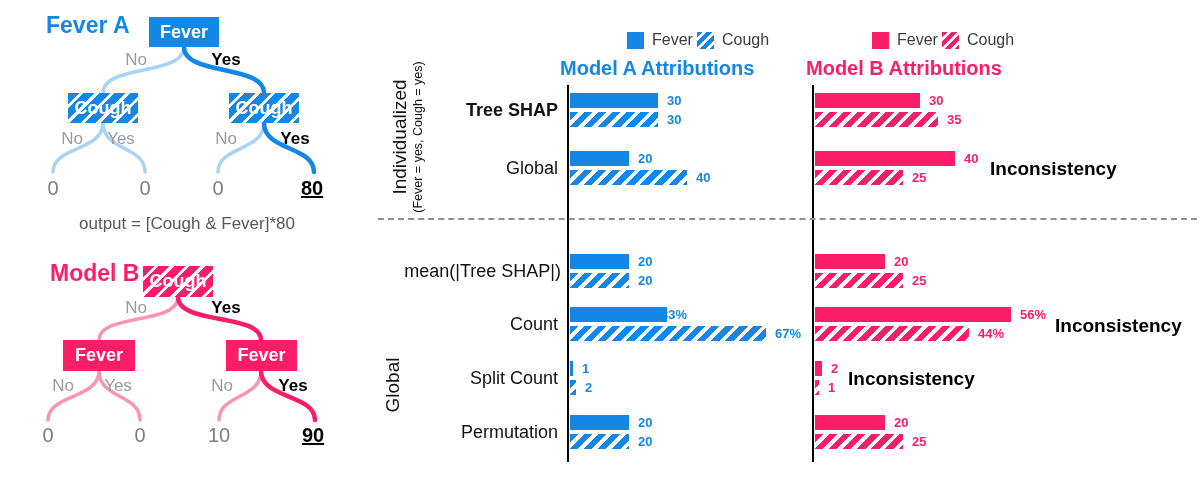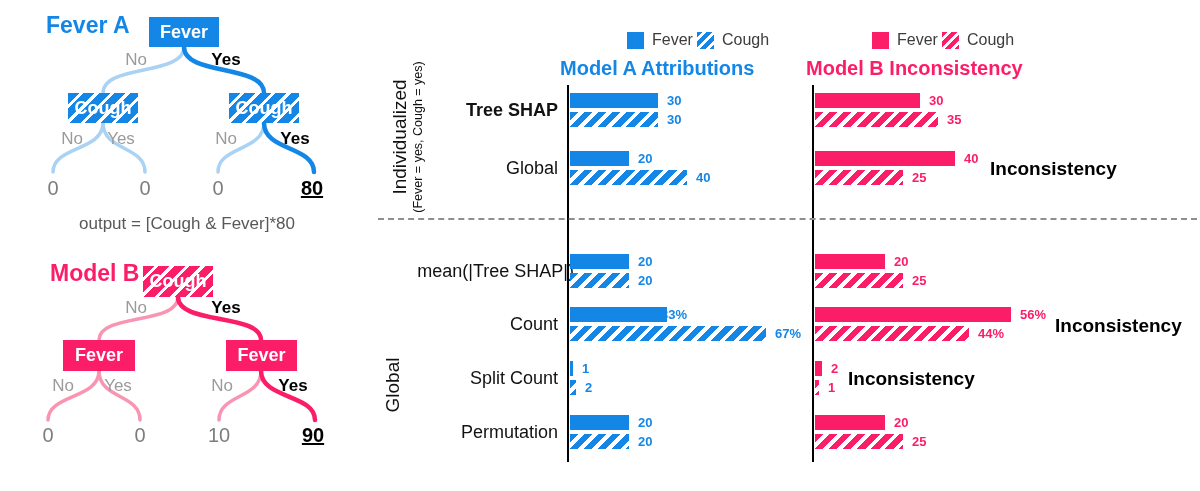--- a/index.html
+++ b/index.html
@@ -127,29 +127,29 @@
   <div class="legend-item" style="left:872px;top:31px;">
     <span class="legend-swatch sw-solid-pink"></span>
     <span class="legend-text">Fever</span>
   </div>
   <div class="legend-item" style="left:942px;top:31px;">
     <span class="legend-swatch sw-hatch-pink"></span>
     <span class="legend-text">Cough</span>
   </div>
 
   <div class="chart-title t-blue" style="left:560px;top:57px;">Model A Attributions</div>
-  <div class="chart-title t-pink" style="left:806px;top:57px;">Model B Inconsistency</div>
+  <div class="chart-title t-pink" style="left:806px;top:57px;">Model B Attributions</div>
 
   <div class="axis" style="left:567px;top:85px;height:377px;"></div>
   <div class="axis" style="left:812px;top:85px;height:377px;"></div>
   <div class="divider" style="left:378px;top:218px;width:819px;"></div>
 
   <div class="row-label" style="left:360px;top:98px;font-weight:bold;">Tree SHAP</div>
   <div class="row-label" style="left:360px;top:156px;">Global</div>
-  <div class="row-label" style="left:376px;top:259px;">mean(|Tree SHAP|)</div>
+  <div class="row-label" style="left:363px;top:259px;">mean(|Tree SHAP|)</div>
   <div class="row-label" style="left:360px;top:312px;">Count</div>
   <div class="row-label" style="left:360px;top:366px;">Split Count</div>
   <div class="row-label" style="left:360px;top:420px;">Permutation</div>
 
   <div class="incons" style="left:990px;top:156px;">Inconsistency</div>
   <div class="incons" style="left:1055px;top:313px;">Inconsistency</div>
   <div class="incons" style="left:848px;top:366px;">Inconsistency</div>
 
   <div id="bars-layer">
       <div class="bar bar-solid-0" style="left: 570px; top: 93px; width: 88px;"></div>

